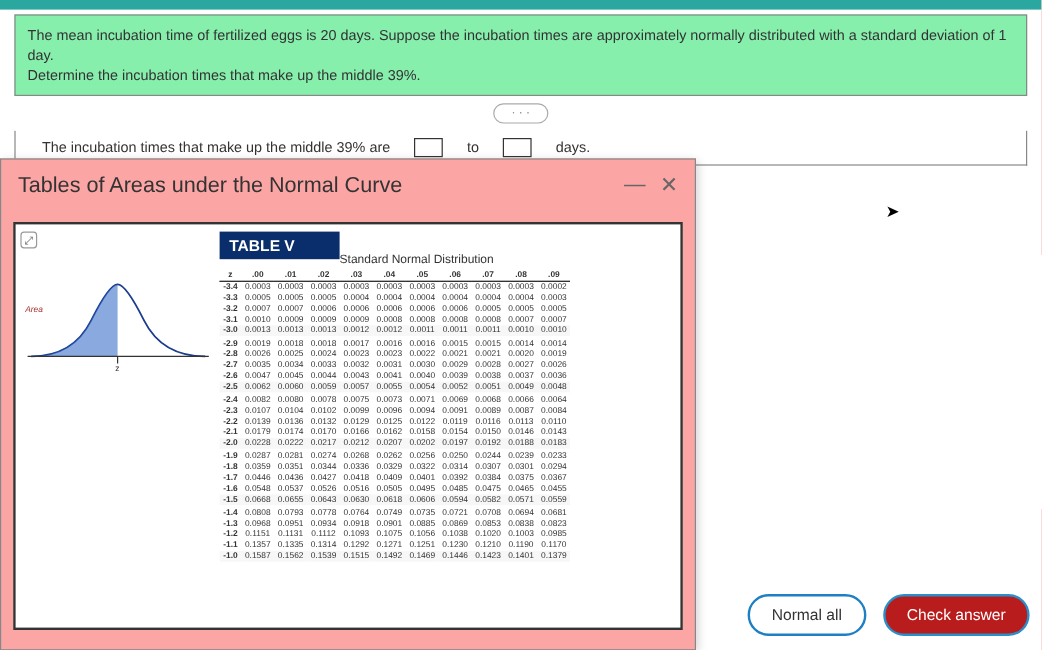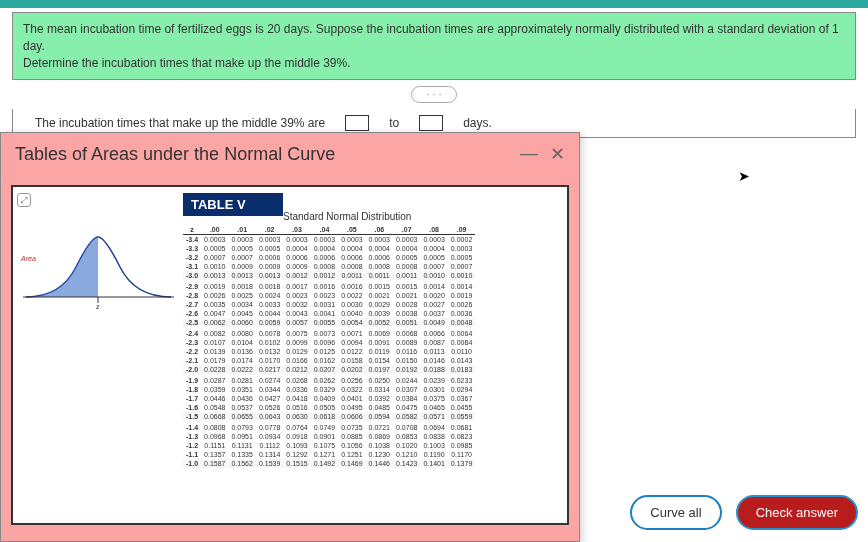--- a/index.html
+++ b/index.html
@@ -419,17 +419,17 @@
             <td>0.1423</td>
             <td>0.1401</td>
             <td>0.1379</td>
           </tr>
         </tbody>
     </table>
   </div>
 </div>
 
 <div class="buttons-area">
-  <button class="btn">Curve all</button>
+  <button class="btn">Normal all</button>
   <button class="btn btn-primary">Check answer</button>
 </div>
 
 <div class="cursor">➤</div>
 
 </body></html>

